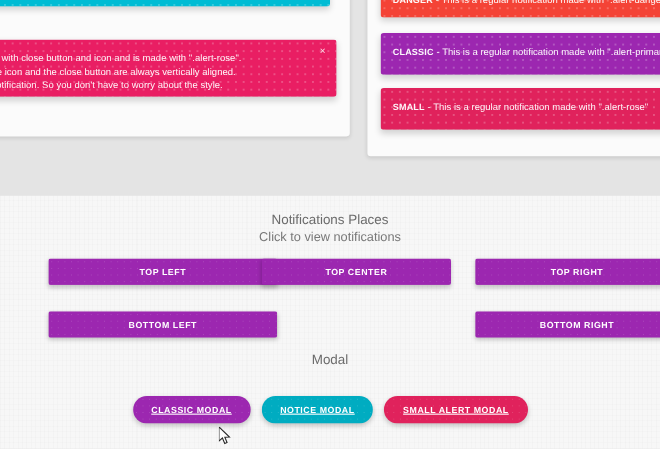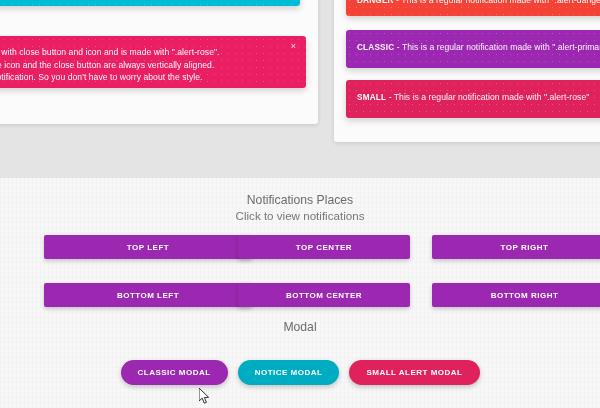--- a/index.html
+++ b/index.html
@@ -199,20 +199,21 @@
     font-size: 8px;
     font-weight: bold;
     letter-spacing: 0.5px;
     text-transform: uppercase;
     box-shadow: 0 2px 5px rgba(0,0,0,0.22);
     cursor: pointer;
     padding: 4px 17px;
     font-family: "Liberation Sans", sans-serif;
     background-image: radial-gradient(rgba(255,255,255,0.16) 0.6px, transparent 0.7px);
     background-size: 6px 6px;
+    text-decoration: underline;
   }
   .pill-purple { background-color: #9c27b0; }
   .pill-cyan   { background-color: #00acc1; }
   .pill-rose   { background-color: #e0225c; }
 
   .cursor {
     position: absolute;
     left: 199px;
     top: 388px;
     width: 12px;
@@ -261,21 +262,20 @@
   </div>
 
   <div class="btn-grid">
     <div class="btn-row">
       <button class="btn-sq col1">TOP LEFT</button>
       <button class="btn-sq col2">TOP CENTER</button>
       <button class="btn-sq col3">TOP RIGHT</button>
     </div>
     <div class="btn-row">
       <button class="btn-sq col1">BOTTOM LEFT</button>
-      <button class="btn-sq col2">BOTTOM CENTER</button>
       <button class="btn-sq col3">BOTTOM RIGHT</button>
     </div>
   </div>
 
   <div class="modal-title-wrap">
     <div class="heading">Modal</div>
   </div>
 
   <div class="modal-row">
     <button class="btn-pill pill-purple">CLASSIC MODAL</button>

